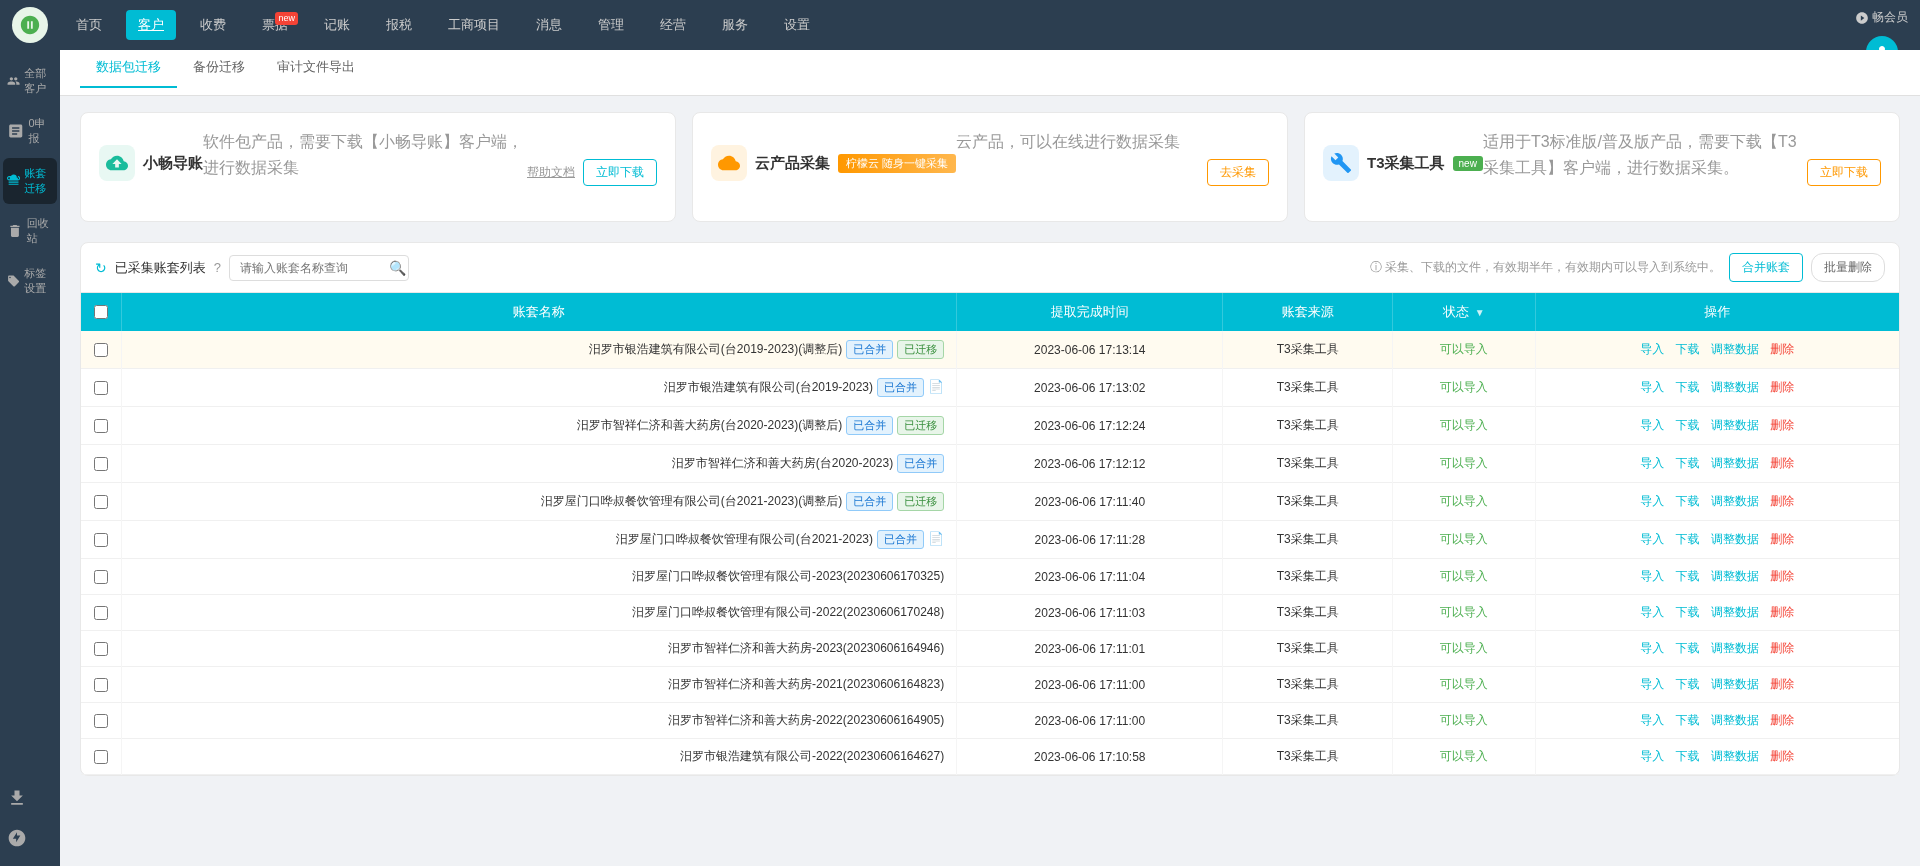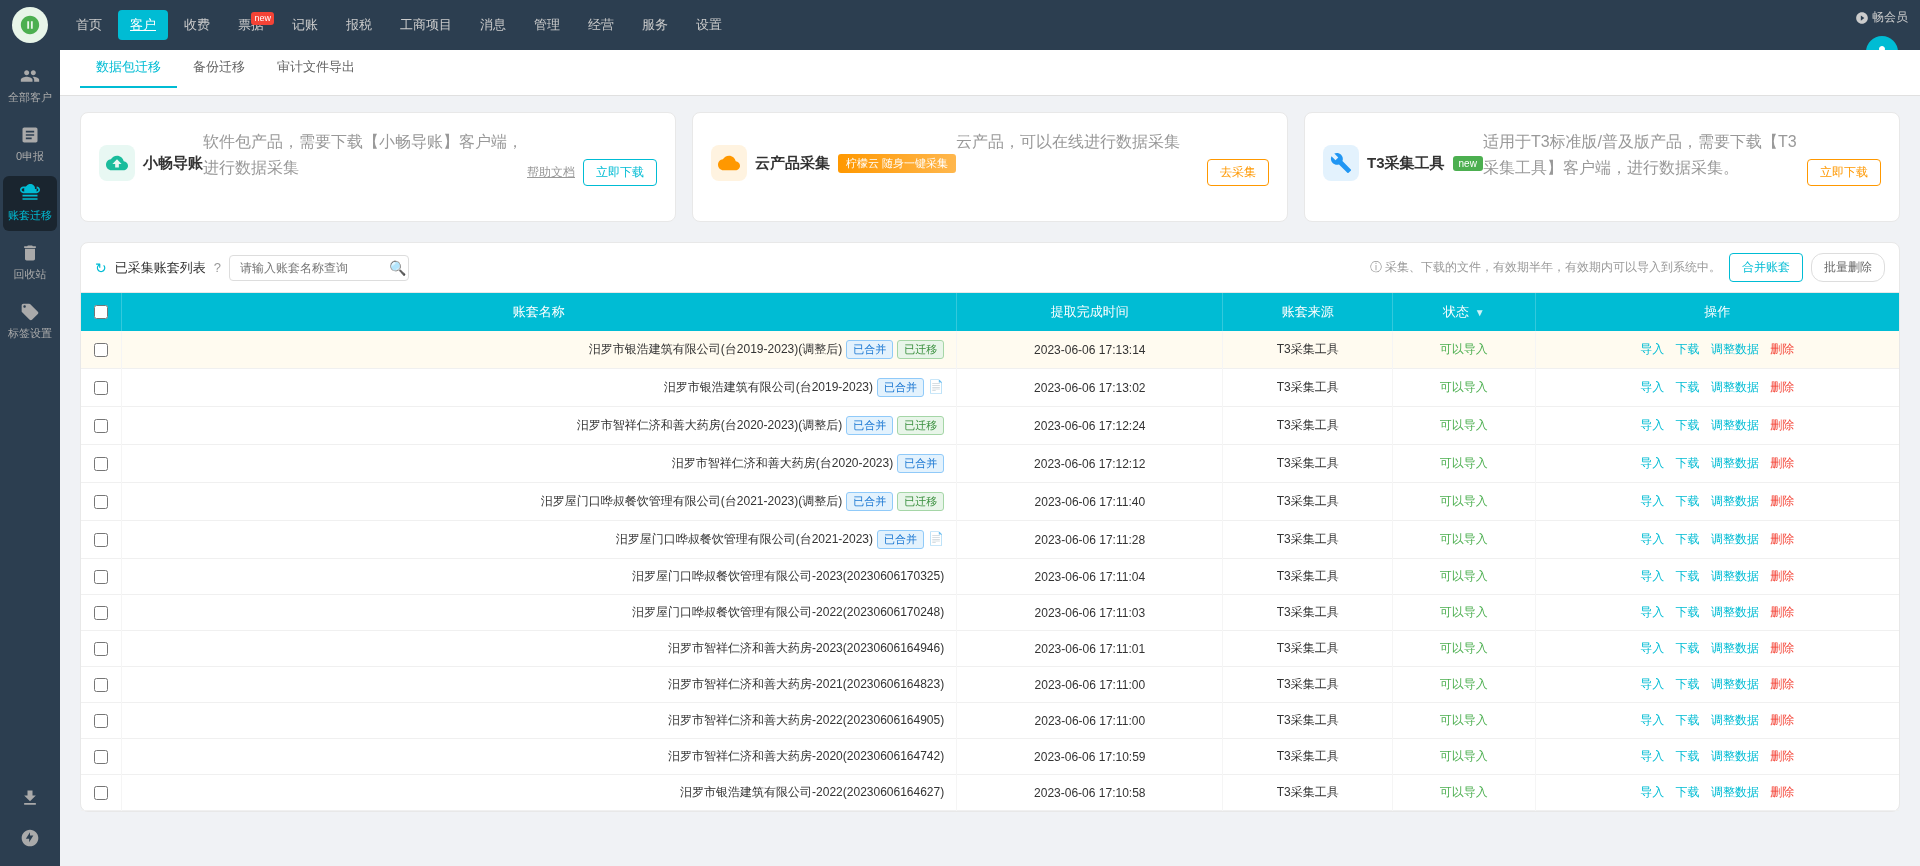--- a/index.html
+++ b/index.html
@@ -16,21 +16,21 @@
     }
     .top-nav .logo {
       width: 36px; height: 36px;
       background: #e8f5e9;
       border-radius: 50%;
       display: flex; align-items: center; justify-content: center;
       margin-right: 16px;
       flex-shrink: 0;
     }
     .top-nav .logo svg { width: 22px; height: 22px; }
-    .nav-items { display: flex; align-items: center; gap: 4px; flex: 1; }
+    .nav-items { display: flex; align-items: center; gap: 12px; flex: 1; }
     .nav-item {
       color: #ccc;
       padding: 6px 12px;
       border-radius: 4px;
       cursor: pointer;
       font-size: 13px;
       position: relative;
       white-space: nowrap;
     }
     .nav-item.active { background: #00bcd4; color: #fff; text-decoration: underline; }
@@ -67,21 +67,21 @@
       display: flex;
       flex-direction: column;
       align-items: center;
       padding-top: 8px;
       gap: 4px;
       flex-shrink: 0;
     }
     .sidebar-item {
       width: 54px;
       display: flex;
-      flex-direction: column;
+      flex-direction: row;
       align-items: center;
       padding: 8px 4px;
       border-radius: 6px;
       cursor: pointer;
       color: #aaa;
       font-size: 11px;
       gap: 4px;
     }
     .sidebar-item.active { background: #1a252f; color: #00bcd4; }
     .sidebar-item svg { width: 20px; height: 20px; }
@@ -674,39 +674,20 @@
       <span class="action-btn red">删除</span>
     </td>
   </tr>
               <tr>
     <td>
       <div class="cb-container">
                     <input type="checkbox" style="">
                   </div>
     </td>
     <td>
-      <span>汨罗市智祥仁济和善大药房-2020(20230606164742)</span>
-    </td>
-    <td>2023-06-06 17:10:59</td>
-    <td>T3采集工具</td>
-    <td><span class="status-ok">可以导入</span></td>
-    <td>
-      <span class="action-btn">导入</span>
-      <span class="action-btn">下载</span>
-      <span class="action-btn">调整数据</span>
-      <span class="action-btn red">删除</span>
-    </td>
-  </tr>
-              <tr>
-    <td>
-      <div class="cb-container">
-                    <input type="checkbox" style="">
-                  </div>
-    </td>
-    <td>
       <span>汨罗市银浩建筑有限公司-2022(20230606164627)</span>
     </td>
     <td>2023-06-06 17:10:58</td>
     <td>T3采集工具</td>
     <td><span class="status-ok">可以导入</span></td>
     <td>
       <span class="action-btn">导入</span>
       <span class="action-btn">下载</span>
       <span class="action-btn">调整数据</span>
       <span class="action-btn red">删除</span>

